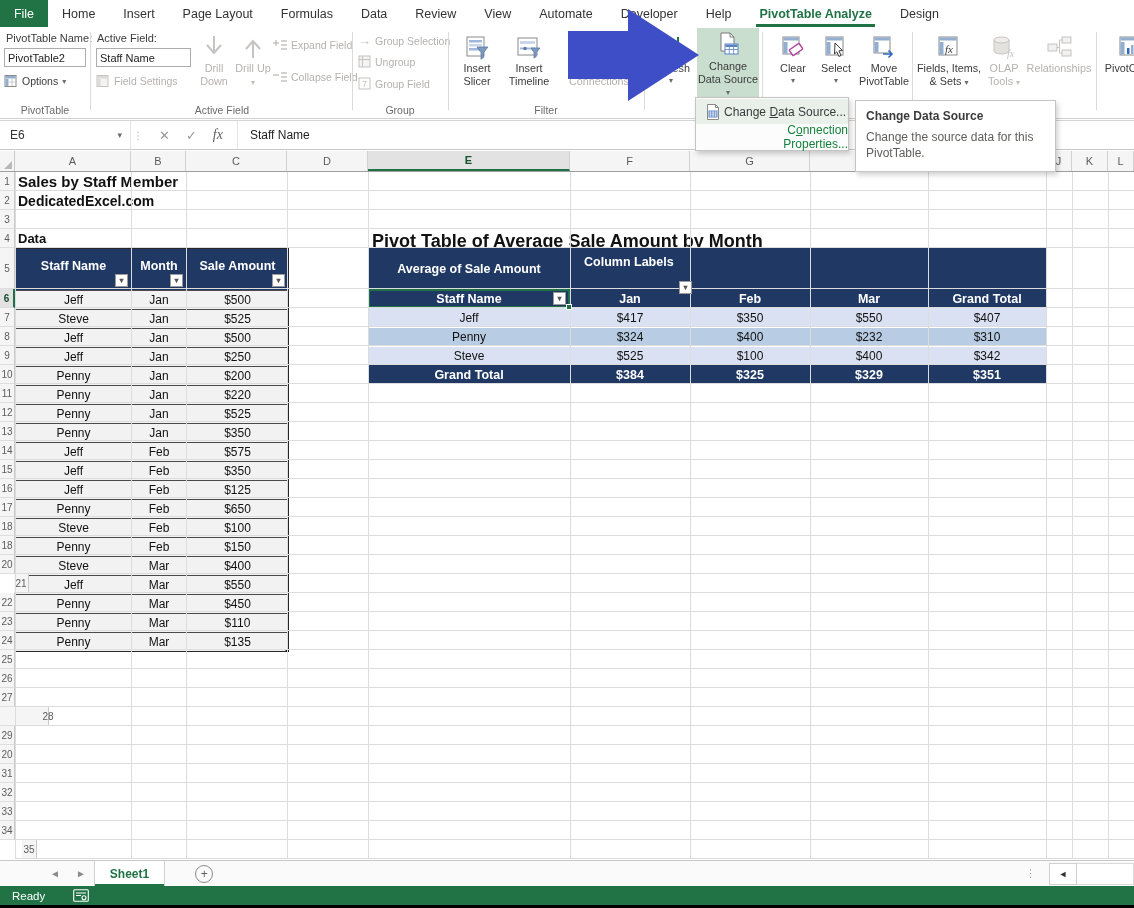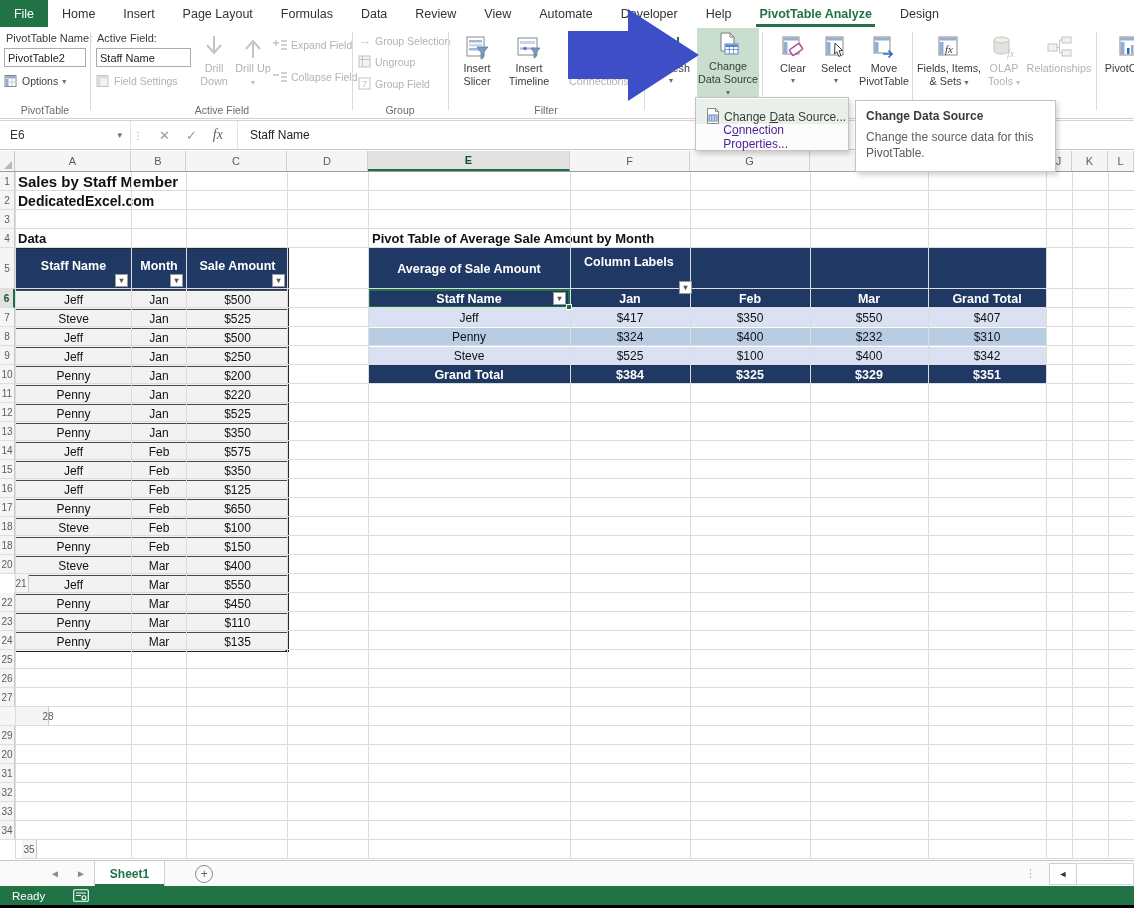--- a/index.html
+++ b/index.html
@@ -51,21 +51,21 @@
   
   .gridbody{position:absolute;top:172px;left:0;width:1134px;height:688px;background:#fff;}
   .rowhdr{position:absolute;left:0;width:15px;box-sizing:border-box;border-right:1px solid #c9c9c9;border-bottom:1px solid #dedede;background:#f5f5f5;display:flex;align-items:center;justify-content:center;font-size:10px;color:#5c5c5c;}
   .rowhdr.sel{background:#e2e2e2;border-right:2px solid #1e7145;color:#17512f;font-weight:700;}
   .vline{position:absolute;top:0;height:687px;width:1px;background:#dcdcdc;}
   .hline{position:absolute;left:15px;width:1119px;height:1px;background:#dcdcdc;}
   .sheet-text{position:absolute;font-weight:700;color:#111;white-space:nowrap;}
   #cell-a1{left:18px;top:1px;font-size:15px;}
   #cell-a2{left:18px;top:21px;font-size:14px;}
   #cell-a4{left:18px;top:59px;font-size:13px;}
-  #cell-e4{left:372px;top:59px;font-size:13px;}
+  #cell-e4{left:372px;top:59px;font-size:18px;}
 
   
   .data-table{position:absolute;left:15px;top:76px;width:274px;border:1px solid #262626;box-sizing:border-box;background:#F2F2F2;}
   .dt-hrow{display:flex;height:41px;background:#1F3864;}
   .dt-hcell{position:relative;box-sizing:border-box;border-right:1px solid #262626;color:#fff;font-weight:700;font-size:12.5px;display:flex;align-items:center;justify-content:center;}
   .dt-hcell:last-child{border-right:none;}
   .dt-hcell .hl-txt{margin-bottom:8px;}
   .filter-btn{position:absolute;right:3px;bottom:3px;width:13px;height:13px;background:#fff;border:1px solid #9a9a9a;color:#555;font-size:8px;display:flex;align-items:center;justify-content:center;box-sizing:border-box;line-height:1;}
   .dt-row{display:flex;height:19px;}
   .dt-cell{box-sizing:border-box;border-right:1px solid #4a4a4a;border-top:1px solid #4a4a4a;font-size:12px;color:#111;display:flex;align-items:center;justify-content:center;}
@@ -89,22 +89,22 @@
   .band-dark{background:#B8CCE4;}
   .pv-lcell{width:202px;display:flex;align-items:center;justify-content:center;font-size:12px;color:#111;box-sizing:border-box;}
   .pv-cell{display:flex;align-items:center;justify-content:center;font-size:12px;color:#111;box-sizing:border-box;}
   .pv-gt{background:#1F3864;}
   .pv-gt .pv-lcell,.pv-gt .pv-cell{color:#fff;font-weight:700;font-size:12.5px;}
 
   
   .arrow-svg{position:absolute;left:0;top:0;z-index:40;pointer-events:none;}
   .menu{position:absolute;left:695px;top:97px;width:152px;background:#fcfcfc;border:1px solid #c6c4c2;box-shadow:2px 3px 5px rgba(0,0,0,.18);z-index:50;padding:1px 0;}
   .menu-item{height:25px;display:flex;align-items:center;font-size:12px;color:#3b3b3b;padding-left:6px;}
-  .menu-item.hl{background:#e9f0ea;align-items:flex-end;}
-  .menu-item.disabled{color:#4c1d95;}
+  .menu-item.hl{background:#e9f0ea;}
+  .menu-item.disabled{color:#15803d;text-align:right;}
   .mi-icon{width:22px;display:flex;align-items:center;justify-content:center;}
   .mi-spacer{width:22px;}
   .tooltipbox{position:absolute;left:855px;top:100px;width:201px;background:#fff;border:1px solid #c6c4c2;box-shadow:2px 3px 5px rgba(0,0,0,.18);z-index:50;padding:8px 10px 10px;box-sizing:border-box;}
   .tt-title{font-size:12px;font-weight:700;color:#3b3b3b;margin-bottom:7px;}
   .tt-body{font-size:12px;color:#605e5c;line-height:1.3;}
 
   
   .sheetbar{position:absolute;left:0;top:860px;width:1134px;height:26px;background:#fafafa;border-top:1px solid #c8c8c8;display:flex;align-items:stretch;box-sizing:border-box;}
   .nav-arrow{display:flex;align-items:center;color:#8a8a8a;font-size:10px;padding:0 8px;}
   .nav-arrow.first{padding-left:50px;}

